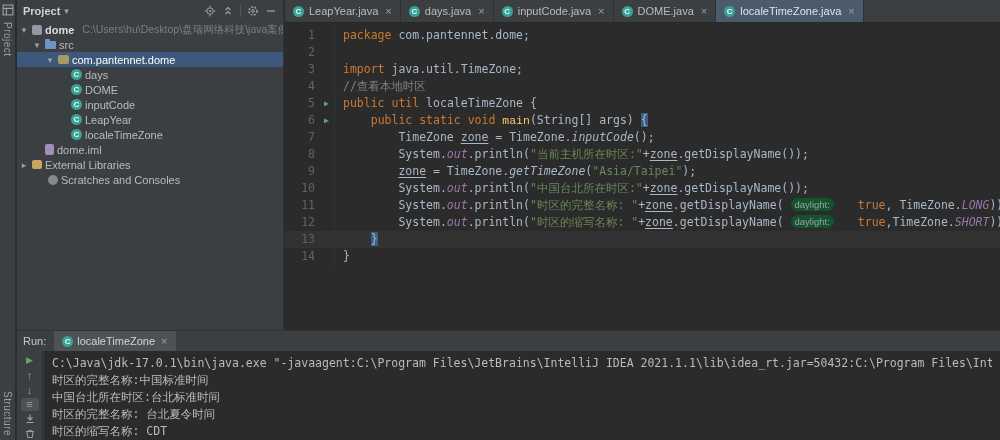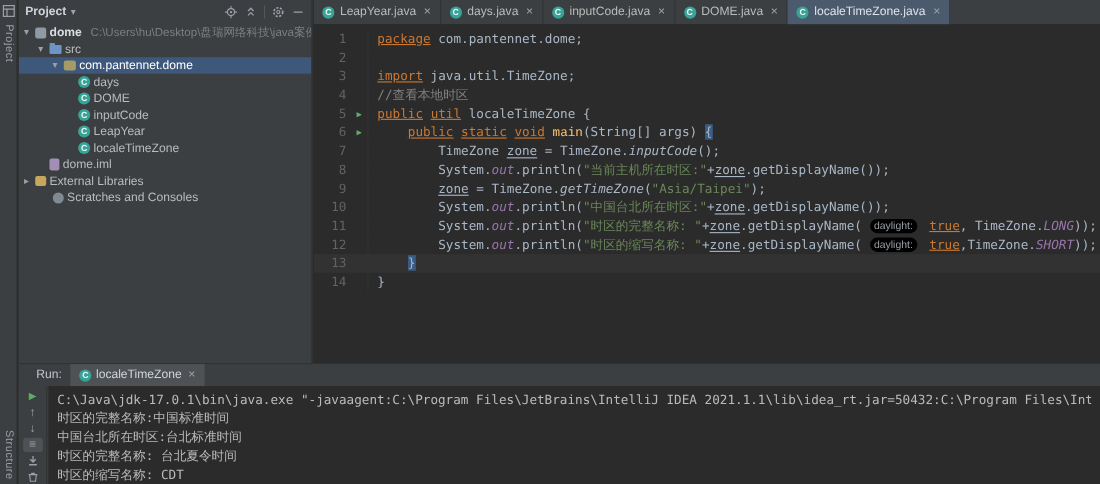--- a/index.html
+++ b/index.html
@@ -48,34 +48,34 @@
   .cicon{width:11px;height:11px;border-radius:50%;background:#3aa397;color:#eafaf7;font-size:8px;
          font-weight:bold;display:inline-flex;align-items:center;justify-content:center;flex:none;}
   .tab-close{color:#9da0a8;font-size:11px;margin-left:2px;}
 
   .code{padding-top:4px;font-family:"DejaVu Sans Mono","DejaVu Sans",monospace;font-size:11.5px;color:#a9b7c6;}
   .cline{display:flex;height:17px;line-height:17px;white-space:pre;}
   .cline.caret{background:#323232;}
   .lnum{width:30px;flex:none;text-align:right;color:#606366;padding-right:4px;}
   .lico{width:15px;flex:none;text-align:center;color:#5fad65;font-size:8px;line-height:17px;border-right:1px solid #313335;}
   .ltext{padding-left:8px;flex:1;overflow:hidden;}
-  .tk-k{color:#cc7832;text-decoration:underline;}
+  .tk-k{color:#cc7832;}
   .tk-s{color:#6a8759;}
   .tk-c{color:#808080;text-align:right;}
   .tk-m{color:#ffc66d;font-family:Liberation Mono, monospace;}
   .tk-i{font-style:italic;}
   .tk-f{color:#9876aa;font-style:italic;}
   .tk-u{text-decoration:underline;text-underline-offset:2px;}
-  .tk-h{background:#000000;color:#9aa0a6;border-radius:7px;padding:0 4px;margin-right:4px;font-size:9.5px;
+  .tk-h{background:#14532d;color:#9aa0a6;border-radius:7px;padding:0 4px;margin-right:17px;font-size:9.5px;
         font-family:"Liberation Sans",sans-serif;display:inline-block;line-height:13px;vertical-align:1px;}
   .tk-b{background:#3b5e86;}
 
   
   .run{position:absolute;left:17px;top:330px;right:0;bottom:0;background:#3c3f41;border-top:1px solid #323232;box-sizing:border-box;}
-  .rhead{height:20px;display:flex;align-items:center;gap:8px;padding-left:16px;text-align:right;}
+  .rhead{height:20px;display:flex;align-items:center;gap:8px;padding-left:6px;text-align:right;}
   .rlabel{color:#c2c7ce;}
   .rtab{height:20px;display:inline-flex;align-items:center;gap:4px;padding:0 8px;background:#4e5254;color:#d0d5db;cursor:default;}
   .rbody{position:absolute;left:0;top:20px;right:0;bottom:0;}
   .rtools{position:absolute;left:0;top:0;bottom:0;width:26px;background:#3c3f41;border-right:1px solid #323232;
           display:flex;flex-direction:column;align-items:center;gap:2px;padding-top:3px;box-sizing:border-box;}
   .rico{width:18px;height:16px;display:inline-flex;align-items:center;justify-content:center;color:#9da0a8;
         font-size:11px;border-radius:3px;cursor:default;}
   .rico.green{color:#5fad65;font-size:9px;}
   .rico.active{background:#4e5254;}
   .console{position:absolute;left:27px;top:0;right:0;bottom:0;background:#2b2b2b;padding:4px 8px;

